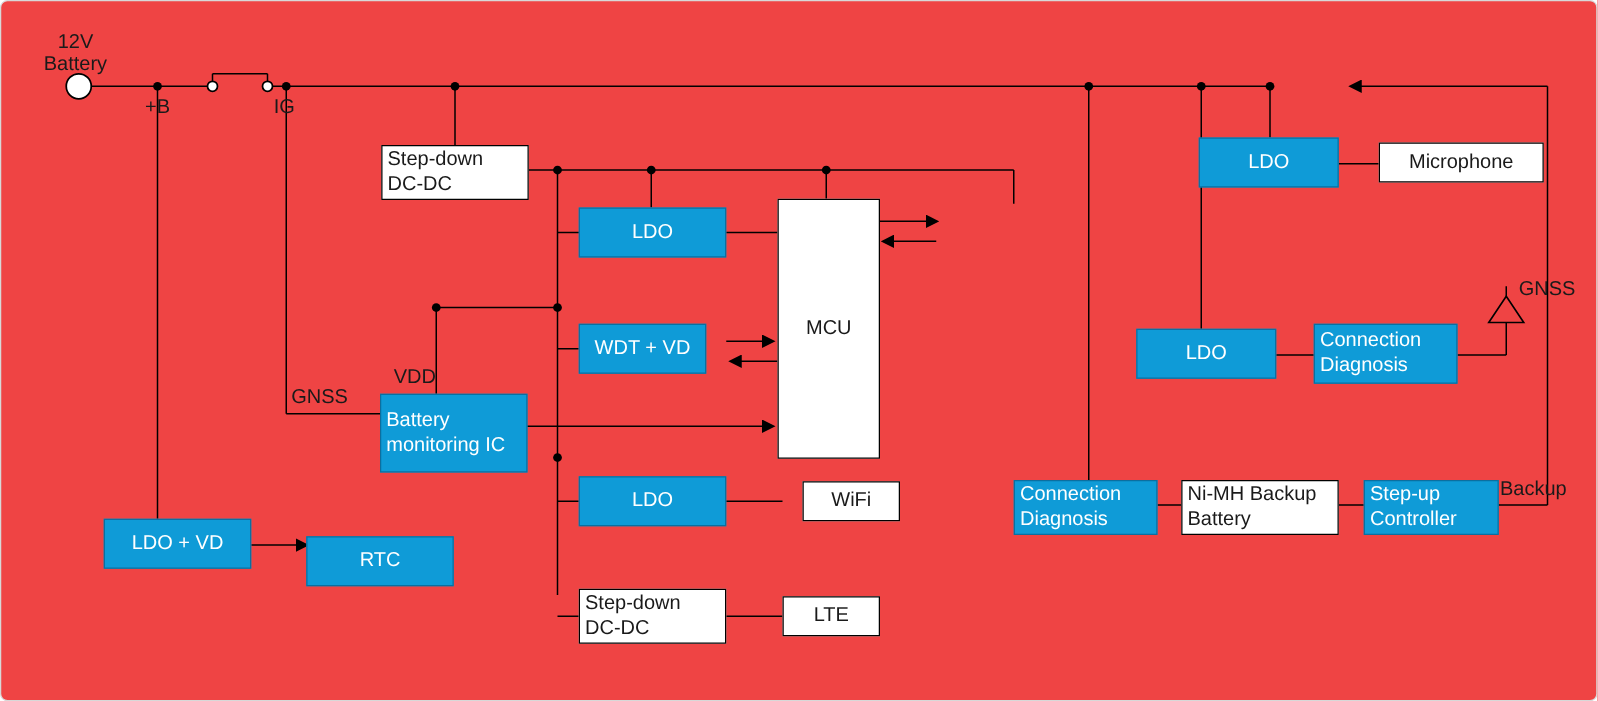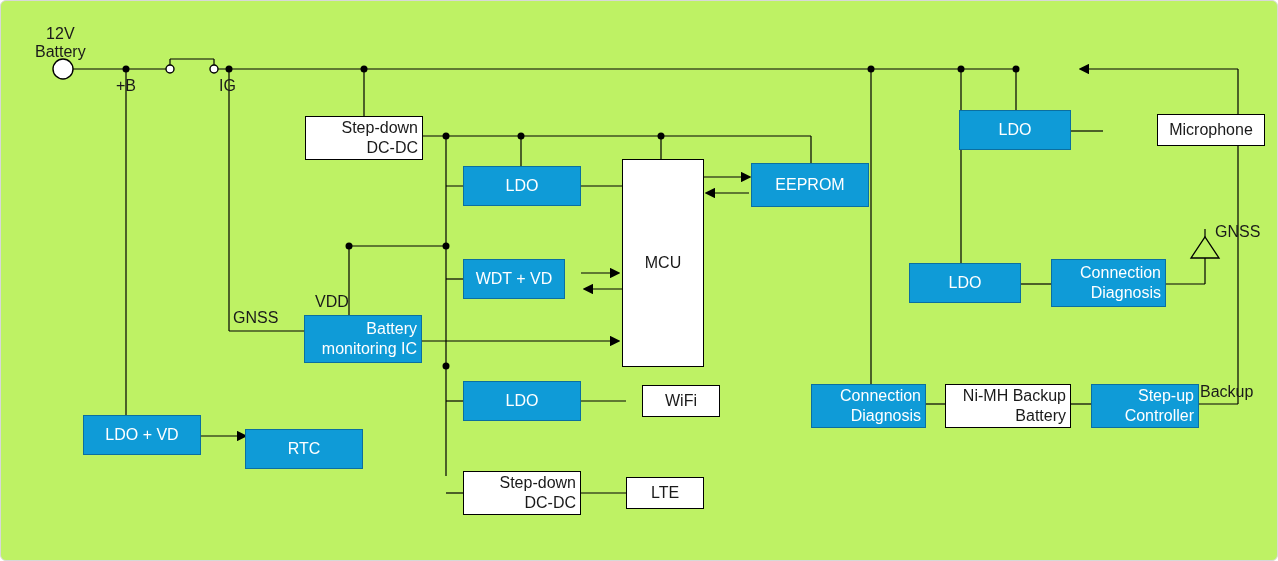--- a/index.html
+++ b/index.html
@@ -1,18 +1,18 @@
 <!DOCTYPE html>
 <html><head>
 <meta charset="utf-8">
 <style>
 html,body{margin:0;padding:0;font-family:"Segoe UI",Arial,sans-serif;font-size:16px;color:#1a1a1a}
-.frame{position:relative;width:1278px;height:561px;box-sizing:border-box;border:1px solid #d8d8d8;border-radius:6px;background:#bef264}
+.frame{position:relative;width:1278px;height:561px;box-sizing:border-box;border:1px solid #d8d8d8;border-radius:6px;background:#ef4444}
 .lbl{position:absolute;text-align:center;white-space:pre}
-.box{position:absolute;display:flex;align-items:center;justify-content:center;text-align:right;border:1px solid #000;background:#fff;line-height:1.25;padding:2px 4px;box-sizing:border-box}
+.box{position:absolute;display:flex;align-items:center;justify-content:center;text-align:left;border:1px solid #000;background:#fff;line-height:1.25;padding:2px 4px;box-sizing:border-box}
 .box.prod{background:#0f9bd7;color:#fff;border-color:#0b6fa0;font-weight:400}
 svg{position:absolute;left:0;top:0;width:1278px;height:561px;pointer-events:none}
 line{stroke:#000;stroke-width:1.2}
 circle.node{fill:#000}
 circle.open{fill:#fff;stroke:#000;stroke-width:1.4}
 .arrow{marker-end:url(#ah)}
 </style>
 </head>
 <body>
 
@@ -116,34 +116,33 @@
 <div class="lbl" style="left:218px;top:76px">IG</div>
 <div class="lbl" style="left:232px;top:308px">GNSS</div>
 <div class="lbl" style="left:314px;top:292px">VDD</div>
 <div class="lbl" style="left:1199px;top:382px">Backup</div>
 <div class="lbl" style="left:1214px;top:222px">GNSS</div>
 
 <div class="box" style="left:304px;top:115px;width:118px;height:44px">Step-down
 DC-DC</div>
 <div class="box prod" style="left:462px;top:165px;width:118px;height:40px">LDO</div>
 <div class="box prod" style="left:462px;top:258px;width:102px;height:40px">WDT + VD</div>
-<div class="box prod" style="left:303px;top:314px;width:118px;height:48px">Battery
+<div class="box prod" style="left:303px;top:314px;width:118px;height:63px">Battery
 monitoring IC</div>
 <div class="box prod" style="left:462px;top:380px;width:118px;height:40px">LDO</div>
 <div class="box" style="left:462px;top:470px;width:118px;height:44px">Step-down
 DC-DC</div>
 <div class="box prod" style="left:82px;top:414px;width:118px;height:40px">LDO + VD</div>
 <div class="box prod" style="left:244px;top:428px;width:118px;height:40px">RTC</div>
 <div class="box" style="left:621px;top:158px;width:82px;height:208px">MCU</div>
-<div class="box prod" style="left:750px;top:162px;width:118px;height:44px">EEPROM</div>
 <div class="box" style="left:641px;top:384px;width:78px;height:32px">WiFi</div>
 <div class="box" style="left:625px;top:476px;width:78px;height:32px">LTE</div>
 
 <div class="box prod" style="left:958px;top:109px;width:112px;height:40px">LDO</div>
-<div class="box" style="left:1156px;top:113px;width:108px;height:32px">Microphone</div>
+<div class="box" style="left:1102px;top:113px;width:132px;height:32px">Microphone</div>
 
 <div class="box prod" style="left:908px;top:262px;width:112px;height:40px">LDO</div>
 <div class="box prod" style="left:1050px;top:258px;width:115px;height:48px">Connection
 Diagnosis</div>
 
 <div class="box prod" style="left:810px;top:383px;width:115px;height:44px">Connection
 Diagnosis</div>
 <div class="box" style="left:944px;top:383px;width:126px;height:44px">Ni-MH
 Backup Battery</div>
 <div class="box prod" style="left:1090px;top:383px;width:108px;height:44px">Step-up

